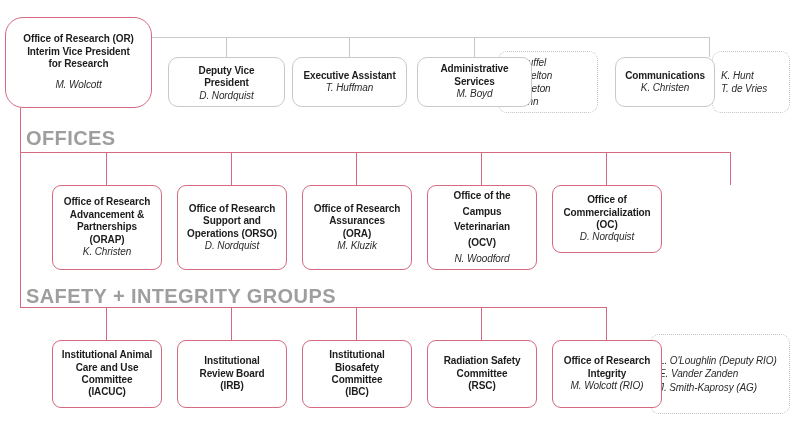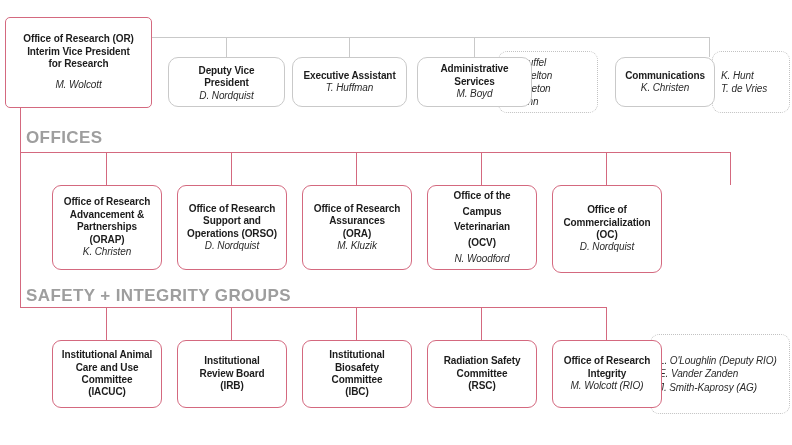--- a/index.html
+++ b/index.html
@@ -88,21 +88,21 @@
     line-height: 13.2px;
     white-space: nowrap;
     letter-spacing: -0.1px;
   }
 
   
   .section-label {
     position: absolute;
     color: #9e9e9e;
     font-weight: bold;
-    font-size: 17px;
+    font-size: 20px;
     letter-spacing: 0.4px;
     line-height: 20px;
     white-space: nowrap;
     z-index: 4;
     background: #ffffff;
     padding-right: 6px;
   }
 </style>
 </head>
 <body>
@@ -125,21 +125,21 @@
   <div class="line" style="left:606px; top:152px; width:1px; height:33px;"></div>
   <div class="line" style="left:730px; top:152px; width:1px; height:33px;"></div>
 
   <div class="line" style="left:20px; top:307px; width:586px; height:1px;"></div>
   <div class="line" style="left:106px; top:307px; width:1px; height:33px;"></div>
   <div class="line" style="left:231px; top:307px; width:1px; height:33px;"></div>
   <div class="line" style="left:356px; top:307px; width:1px; height:33px;"></div>
   <div class="line" style="left:481px; top:307px; width:1px; height:33px;"></div>
   <div class="line" style="left:606px; top:307px; width:1px; height:33px;"></div>
 
-  <div class="node orbox" style="left:5px; top:17px; width:147px; height:91px; border-width:1.4px; border-radius:5px;">
+  <div class="node orbox" style="left:5px; top:17px; width:147px; height:91px; border-width:1.4px; border-radius:18px;">
     <div class="title">Office of Research (OR)</div>
     <div class="title">Interim Vice President</div>
     <div class="title">for Research</div>
     <div class="person">M. Wolcott</div>
   </div>
 
   <div class="node gray topbox" style="left:168px; top:57px; width:117px; height:50px;justify-content:flex-end;">
     <div class="title">Deputy Vice</div>
     <div class="title">President</div>
     <div class="person">D. Nordquist</div>
@@ -200,21 +200,21 @@
   </div>
 
   <div class="node" style="left:427px; top:185px; width:110px; height:85px;justify-content:space-between;">
     <div class="title">Office of the</div>
     <div class="title">Campus</div>
     <div class="title">Veterinarian</div>
     <div class="title">(OCV)</div>
     <div class="person">N. Woodford</div>
   </div>
 
-  <div class="node" style="left:552px; top:185px; width:110px; height:88px;">
+  <div class="node" style="left:552px; top:185px; width:110px; height:68px;">
     <div class="title">Office of</div>
     <div class="title">Commercialization</div>
     <div class="title">(OC)</div>
     <div class="person">D. Nordquist</div>
   </div>
 
 
   <div class="node" style="left:52px; top:340px; width:110px; height:68px;">
     <div class="title">Institutional Animal</div>
     <div class="title">Care and Use</div>

